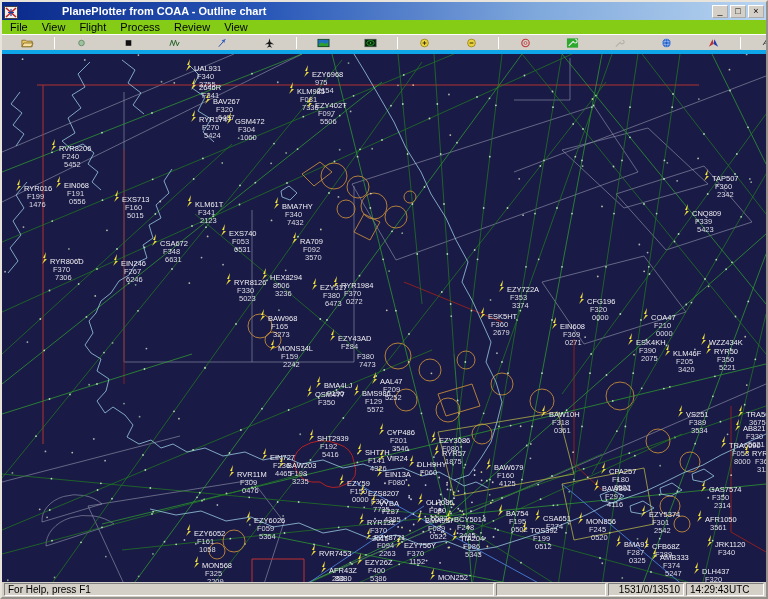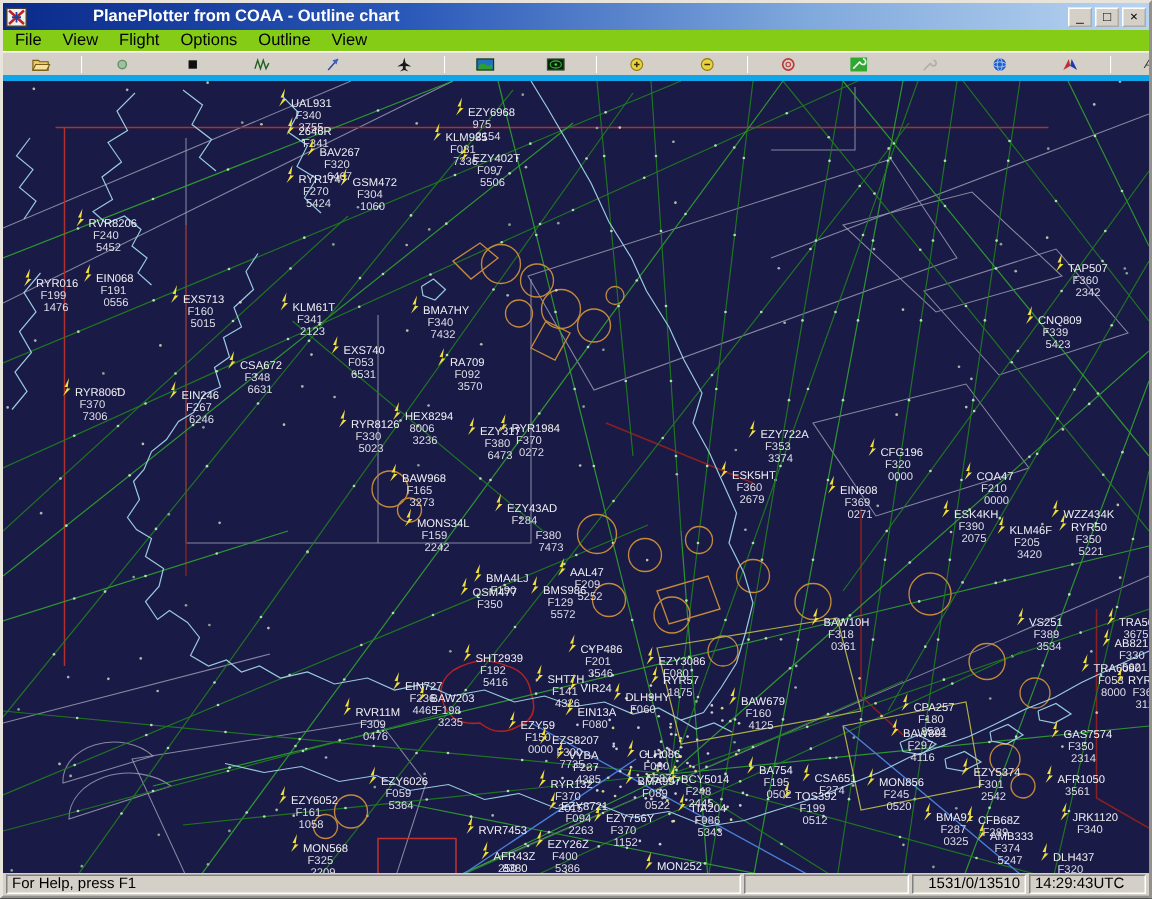--- a/index.html
+++ b/index.html
@@ -54,22 +54,22 @@
         <button class="win-btn">_</button>
         <button class="win-btn">□</button>
         <button class="win-btn">×</button>
       </span>
   </div>
 
   <div class="menubar" id="menubar">
       <span class="menu-item">File</span>
       <span class="menu-item">View</span>
       <span class="menu-item">Flight</span>
-      <span class="menu-item">Options</span>
-      <span class="menu-item">Outline</span>
+      <span class="menu-item">Process</span>
+      <span class="menu-item">Review</span>
       <span class="menu-item">View</span>
     </div>
 
   <div class="toolbar" id="toolbar">
       <button class="tb-btn">
         <svg width="14" height="12" viewBox="0 0 14 12">
           <path d="M1,3 L5,3 L6,4 L12,4 L12,10 L1,10 Z" fill="#E8C868" stroke="#7A5C10" stroke-width="0.8"></path>
           <path d="M1,10 L3,6 L13,6 L11,10 Z" fill="#F5E0A0" stroke="#7A5C10" stroke-width="0.8"></path>
         </svg>
       </button>

